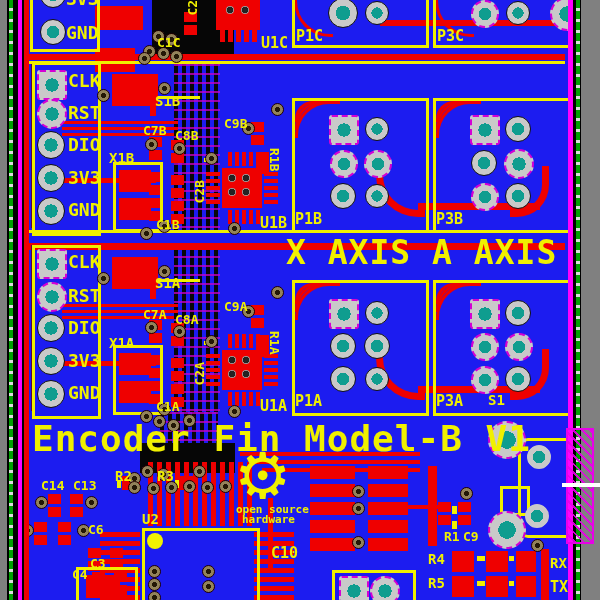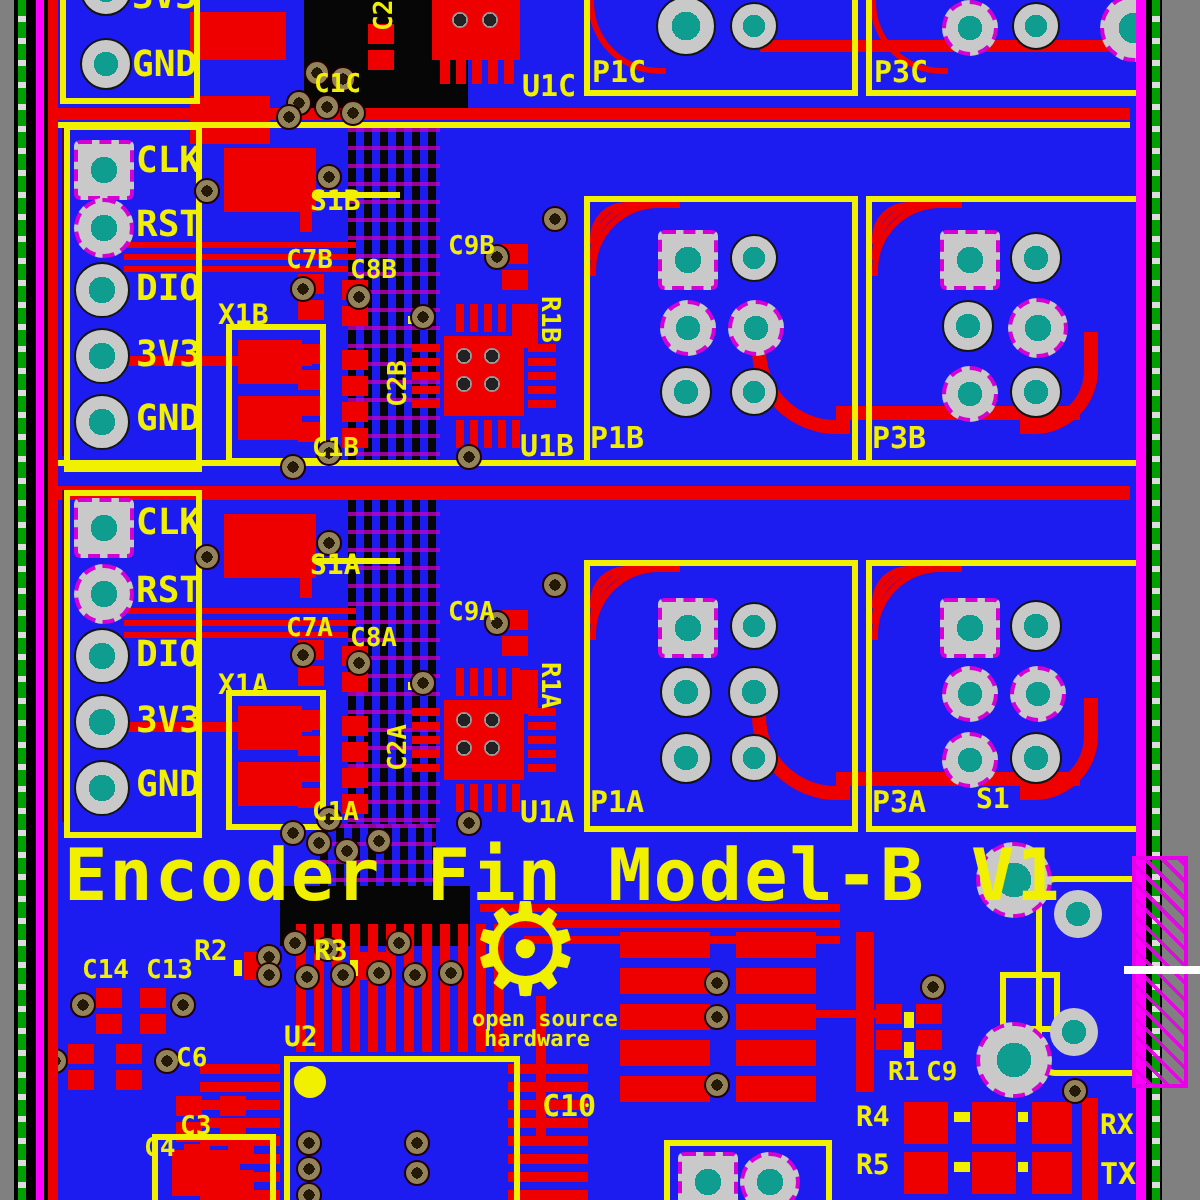--- a/index.html
+++ b/index.html
@@ -37,20 +37,21 @@
   .greendash{background:repeating-linear-gradient(180deg,#00a000 0 8px,#dcdcdc 8px 11px);}
   #hatch{position:absolute;left:566px;top:428px;width:24px;height:112px;z-index:45;
          border:2px solid #e800e8;
          background:repeating-linear-gradient(45deg,transparent 0 4px,rgba(232,0,232,.9) 4px 6px);}
   #whiteline{position:absolute;left:562px;top:483px;width:38px;height:4px;background:#ffffff;z-index:46;}
 </style>
 </head>
 <body>
 
 <div id="canvas">
+  <div class="hd" id="hd-a">X AXIS A AXIS</div>
   <div class="hd" id="hd-title">Encoder Fin Model-B V1</div>
   <div id="oshw">⚙</div>
 
   <div class="edge" style="left:0;top:0;width:7px;height:600px;background:#808080;"></div>
   <div class="edge" style="left:7px;top:0;width:22px;height:600px;background:#000;"></div>
   <div class="edge z41 greendash" style="left:9px;top:0;width:4px;height:600px;"></div>
   <div class="edge z41" style="left:18px;top:0;width:4px;height:600px;background:#ff00ff;"></div>
   <div class="edge z41" style="left:24px;top:0;width:5px;height:600px;background:#ef0000;"></div>
 
   <div class="edge" style="left:573px;top:0;width:8px;height:600px;background:#000;"></div>
@@ -416,21 +417,21 @@
     <div class="lbl vup" style="left: 193px; top: 362px; font-size: 13px;">C2A</div>
     <div class="lbl vert" style="left: 268px; top: 331px; font-size: 13px;">R1A</div>
     <div class="lbl" style="left: 109px; top: 336px; font-size: 14px;">X1A</div>
     <div class="lbl" style="left: 156px; top: 400px; font-size: 13px;">C1A</div>
     <div class="lbl" style="left: 260px; top: 399px; font-size: 15px;">U1A</div>
     <div class="lbl" style="left: 295px; top: 394px; font-size: 15px;">P1A</div>
     <div class="lbl" style="left: 436px; top: 394px; font-size: 15px;">P3A</div>
     <div class="lbl" style="left: 488px; top: 393px; font-size: 14px;">S1</div>
     <div class="lbl" style="left: 41px; top: 479px; font-size: 13px;">C14</div>
     <div class="lbl" style="left: 73px; top: 479px; font-size: 13px;">C13</div>
-    <div class="lbl" style="left: 97px; top: 469px; font-size: 14px;">R2</div>
+    <div class="lbl" style="left: 115px; top: 469px; font-size: 14px;">R2</div>
     <div class="lbl" style="left: 157px; top: 469px; font-size: 14px;">R3</div>
     <div class="lbl" style="left: 3px; top: 525px; font-size: 13px;">C5</div>
     <div class="lbl" style="left: 88px; top: 523px; font-size: 13px;">C6</div>
     <div class="lbl" style="left: 142px; top: 512px; font-size: 14px;">U2</div>
     <div class="lbl" style="left: 90px; top: 557px; font-size: 13px;">C3</div>
     <div class="lbl" style="left: 72px; top: 568px; font-size: 13px;">C4</div>
     <div class="lbl" style="left: 271px; top: 546px; font-size: 15px;">C10</div>
     <div class="lbl" style="left: 444px; top: 530px; font-size: 13px;">R1</div>
     <div class="lbl" style="left: 463px; top: 530px; font-size: 13px;">C9</div>
     <div class="lbl" style="left: 428px; top: 552px; font-size: 14px;">R4</div>

